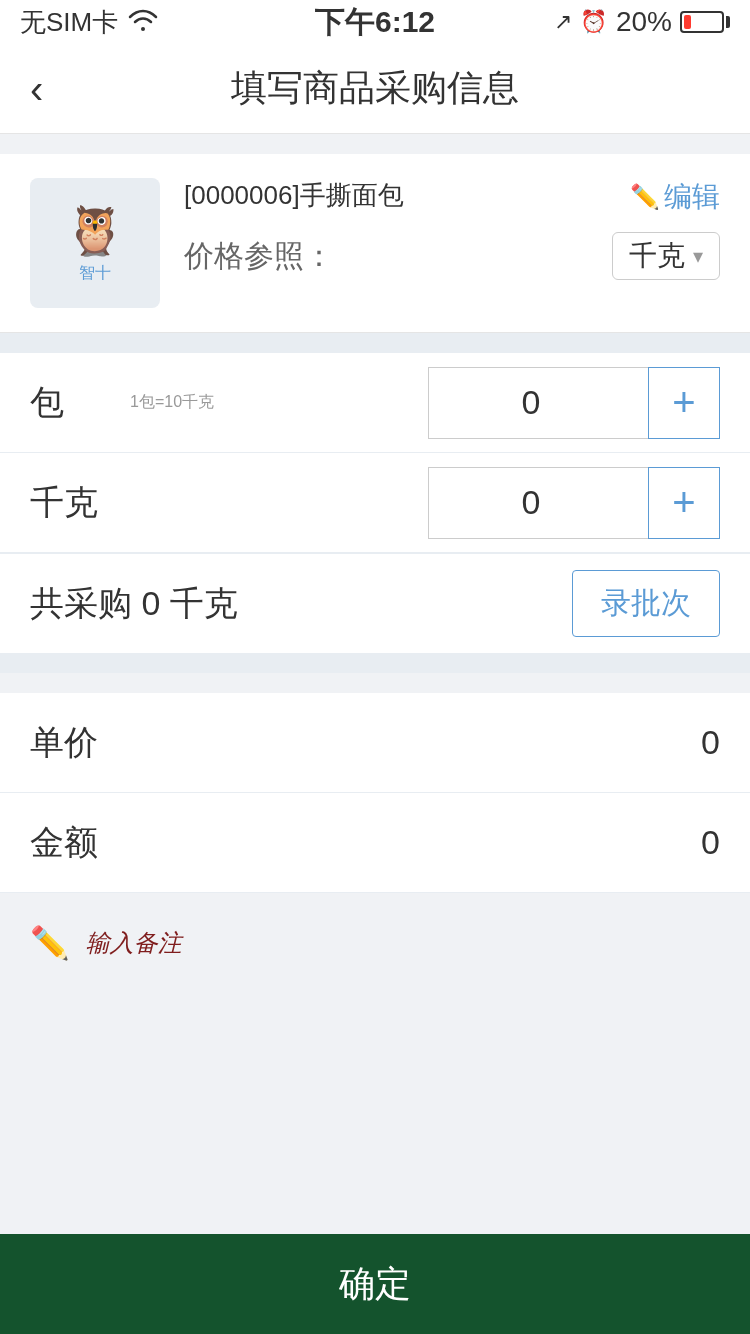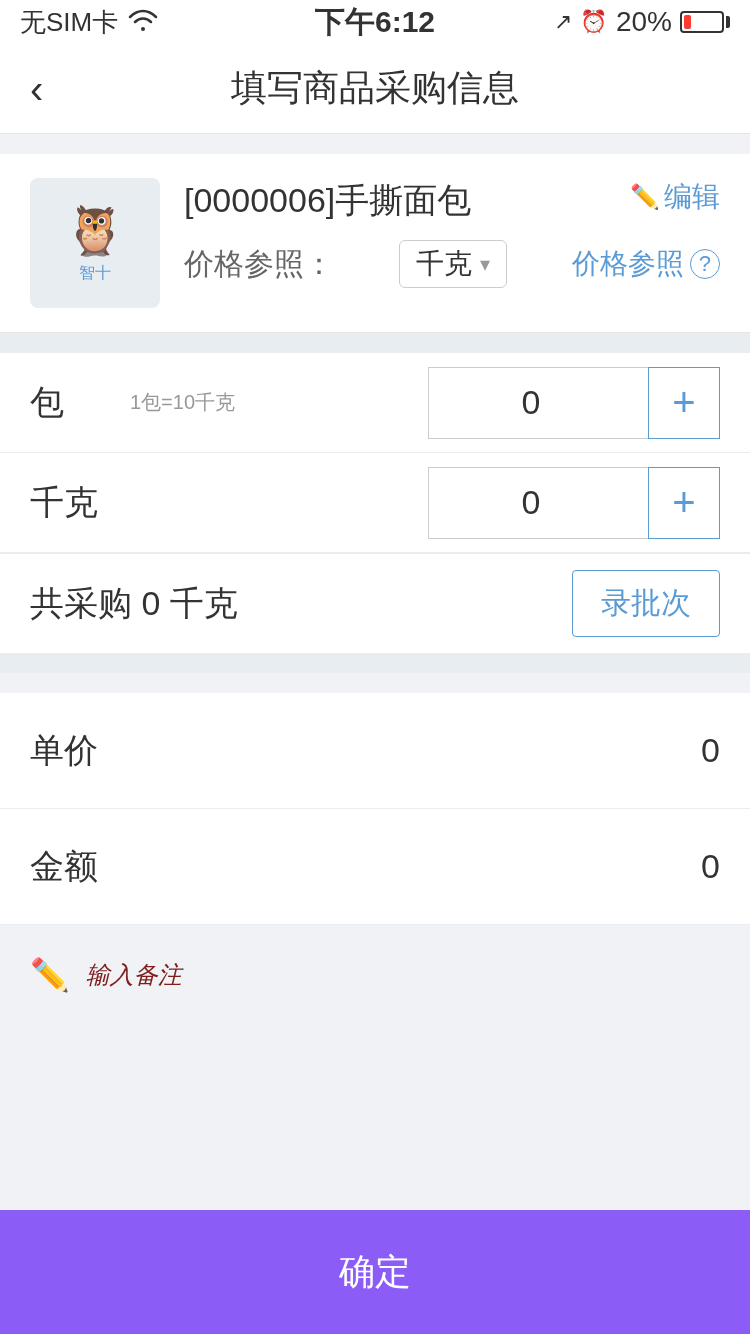--- a/index.html
+++ b/index.html
@@ -131,21 +131,21 @@
       display: flex;
       flex-direction: column;
       gap: 16px;
     }
     .product-header {
       display: flex;
       justify-content: space-between;
       align-items: flex-start;
     }
     .product-name {
-      font-size: 34px;
+      font-size: 26px;
       color: #333;
       font-weight: 500;
     }
     .edit-link {
       color: #5b9bd5;
       font-size: 28px;
       display: flex;
       align-items: center;
       gap: 4px;
     }
@@ -211,21 +211,21 @@
       height: 100px;
       border-bottom: 1px solid #e8edf2;
       gap: 20px;
     }
     .input-row-label {
       font-size: 34px;
       color: #333;
       min-width: 80px;
     }
     .input-row-sublabel {
-      font-size: 20px;
+      font-size: 16px;
       color: #999;
       flex: 1;
     }
     .input-field-wrapper {
       display: flex;
       align-items: center;
       gap: 0;
       margin-left: auto;
     }
     .input-field {
@@ -278,21 +278,21 @@
 
     
     .price-section {
       background: #fff;
       margin-top: 20px;
     }
     .price-row {
       display: flex;
       align-items: center;
       padding: 0 30px;
-      height: 116px;
+      height: 100px;
       border-bottom: 1px solid #e8edf2;
     }
     .price-row-label {
       font-size: 34px;
       color: #333;
       flex: 1;
     }
     .price-row-value {
       font-size: 34px;
       color: #333;
@@ -328,22 +328,22 @@
     
     .confirm-btn-wrapper {
       position: fixed;
       bottom: 0;
       left: 0;
       width: 750px;
       padding: 0;
     }
     .confirm-btn {
       width: 100%;
-      height: 124px;
-      background: #8b5cf6;
+      height: 100px;
+      background: #14532d;
       color: #fff;
       font-size: 36px;
       font-weight: 500;
       border: none;
       cursor: pointer;
       display: flex;
       align-items: center;
       justify-content: center;
     }
   </style>
@@ -394,24 +394,20 @@
         <span class="edit-icon">✏️</span>
         <span>编辑</span>
       </span>
     </div>
     <div class="unit-row">
       <span class="unit-label">价格参照：</span>
       <div class="unit-select">
         <span>千克</span>
         <span class="chevron-down">▾</span>
       </div>
-      <span class="price-ref">
-        <span>价格参照</span>
-        <span class="price-ref-q">?</span>
-      </span>
     </div>
   </div>
 </div>
 
 <div class="section-divider"></div>
 
 <div class="input-section">
 
   <div class="input-row">
     <span class="input-row-label">包</span>

